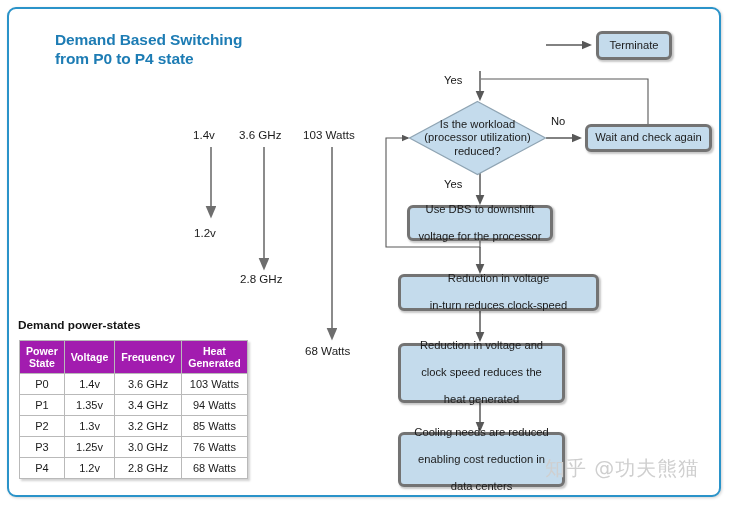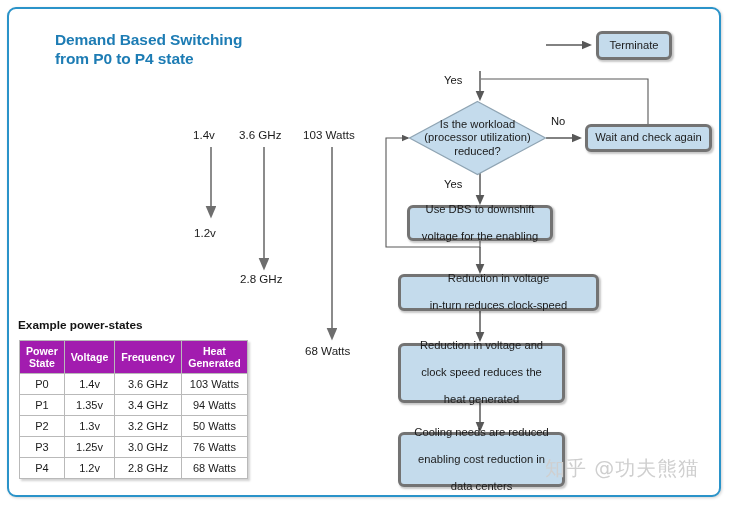--- a/index.html
+++ b/index.html
@@ -226,21 +226,21 @@
 
   <div class="fc-box" style="left:585px; top:124px; width:127px; height:28px;">
     <span>Wait and check again</span>
   </div>
 
   <div class="edge-label" style="left:444px; top:178px;">Yes</div>
 
   <div class="fc-box" style="left:407px; top:205px; width:146px; height:36px;">
     <span>
       <span>Use DBS to downshift</span><br>
-      <span>voltage for the enabling</span>
+      <span>voltage for the processor</span>
     </span>
   </div>
 
   <div class="fc-box" style="left:398px; top:274px; width:201px; height:37px;">
     <span>
       <span>Reduction in voltage</span><br>
       <span>in-turn reduces clock-speed</span>
     </span>
   </div>
 
@@ -262,21 +262,21 @@
 
   <div class="metric-label" style="left:193px; top:128px;">1.4v</div>
   <div class="metric-label" style="left:194px; top:226px;">1.2v</div>
 
   <div class="metric-label" style="left:239px; top:128px;">3.6 GHz</div>
   <div class="metric-label" style="left:240px; top:272px;">2.8 GHz</div>
 
   <div class="metric-label" style="left:303px; top:128px;">103 Watts</div>
   <div class="metric-label" style="left:305px; top:344px;">68 Watts</div>
 
-  <div id="table-caption">Example power-states</div>
+  <div id="table-caption">Demand power-states</div>
   <table id="ps-table">
     <thead>
       <tr id="ps-head-row">
           <th>Power
 State</th>
           <th>Voltage</th>
           <th>Frequency</th>
           <th>Heat
 Generated</th>
         </tr>
@@ -291,21 +291,21 @@
         <tr>
           <td>P1</td>
           <td>1.35v</td>
           <td>3.4 GHz</td>
           <td>94 Watts</td>
         </tr>
         <tr>
           <td>P2</td>
           <td>1.3v</td>
           <td>3.2 GHz</td>
-          <td>50 Watts</td>
+          <td>85 Watts</td>
         </tr>
         <tr>
           <td>P3</td>
           <td>1.25v</td>
           <td>3.0 GHz</td>
           <td>76 Watts</td>
         </tr>
         <tr>
           <td>P4</td>
           <td>1.2v</td>

